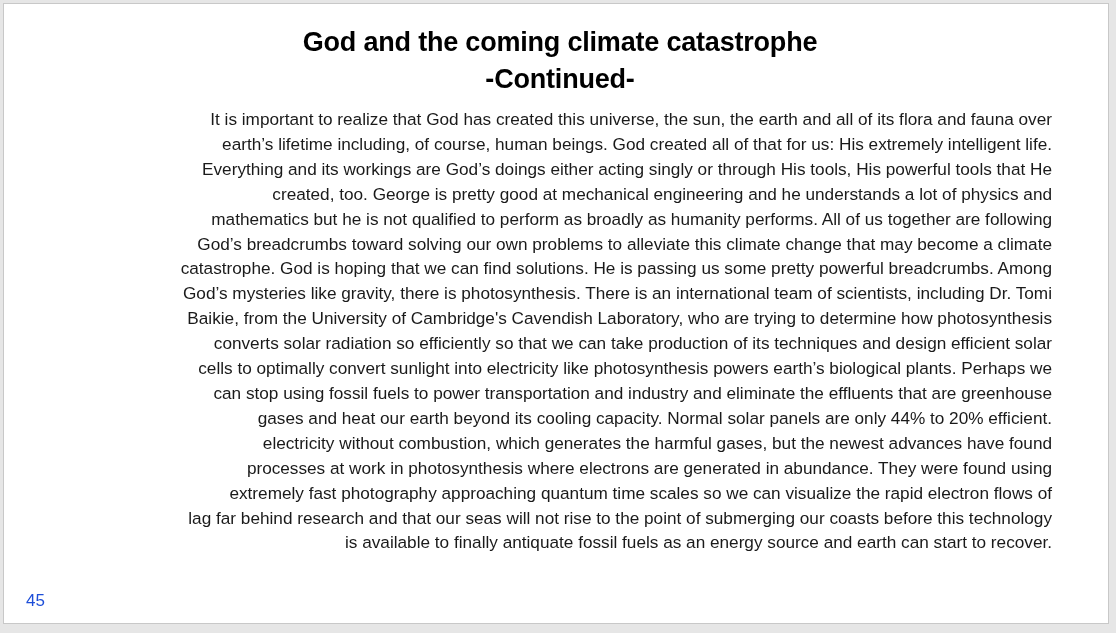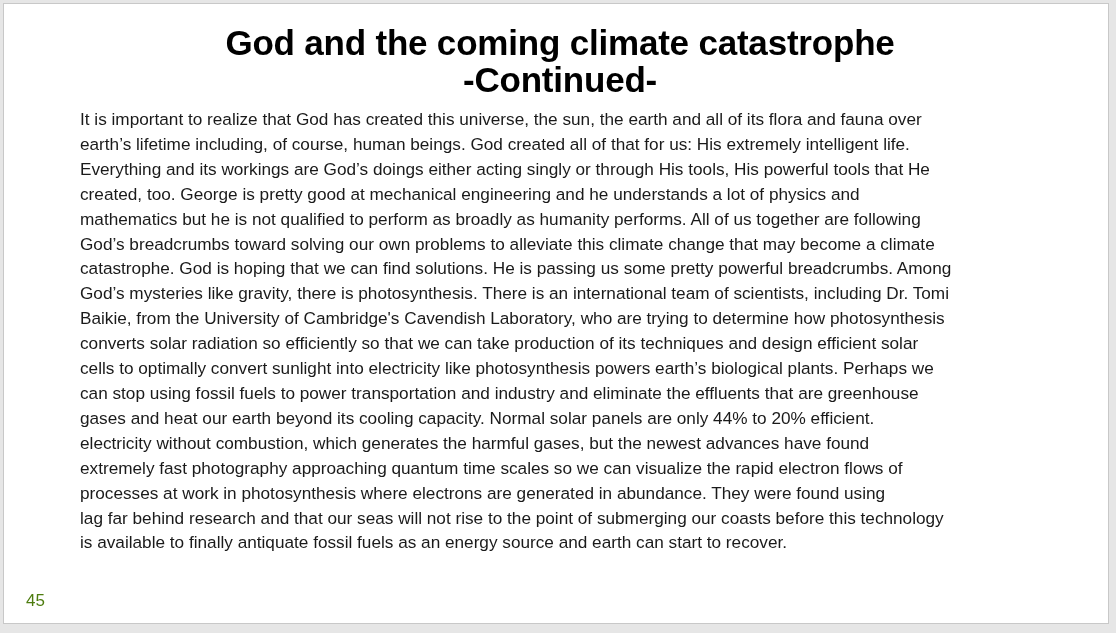--- a/index.html
+++ b/index.html
@@ -21,48 +21,49 @@
       box-sizing: border-box;
     }
     .title {
       position: absolute;
       left: 8px;
       right: 0;
       top: 20px;
       text-align: center;
       font-family: "Liberation Sans", sans-serif;
       font-weight: bold;
-      font-size: 35px;
+      font-size: 27px;
       line-height: 37px;
       color: #000000;
       letter-spacing: -0.2px;
     }
     .body-text {
       position: absolute;
       left: 76px;
       top: 103px;
       width: 972px;
       font-family: "Liberation Sans", sans-serif;
       font-size: 17.2px;
       line-height: 24.9px;
       color: #1a1a1a;
       margin: 0;
     }
     .body-text .line {
       display: block;
       white-space: nowrap;
+      text-align: right;
     }
     .page-number {
       position: absolute;
       left: 22px;
       top: 586px;
       font-family: "Liberation Sans", sans-serif;
       font-size: 17px;
       line-height: 22px;
-      color: #4d7c0f;
+      color: #1d4ed8;
     }
   </style>
 </head>
 <body>
 
 <div class="slide">
   <div class="title">
     <div>God and the coming climate catastrophe</div>
     <div>-Continued-</div>
   </div>
@@ -75,20 +76,20 @@
     <span class="line">mathematics but he is not qualified to perform as  broadly as humanity performs. All of us together are following</span>
     <span class="line">God’s breadcrumbs toward solving our own problems to alleviate this climate change that may become a climate</span>
     <span class="line">catastrophe. God is hoping that we can find solutions. He is passing us some pretty powerful breadcrumbs. Among</span>
     <span class="line">God’s mysteries like gravity, there is photosynthesis. There is an international team of scientists, including Dr. Tomi</span>
     <span class="line">Baikie, from the University of Cambridge's Cavendish Laboratory, who are trying to determine how photosynthesis</span>
     <span class="line">converts solar radiation so efficiently so that we can take production of its techniques and design efficient solar</span>
     <span class="line">cells to optimally convert sunlight into electricity like photosynthesis powers earth’s biological plants. Perhaps we</span>
     <span class="line">can stop using fossil fuels to power transportation and industry and eliminate the effluents that are greenhouse</span>
     <span class="line">gases and heat our earth beyond its cooling capacity. Normal solar panels are only 44% to 20% efficient.</span>
     <span class="line">electricity without combustion, which generates the harmful gases, but the newest advances have found</span>
+    <span class="line">processes at work in photosynthesis where electrons are generated in abundance. They were found using</span>
     <span class="line">extremely fast photography approaching quantum time scales so we can visualize the rapid electron flows of</span>
-    <span class="line">processes at work in photosynthesis where electrons are generated in abundance. They were found using</span>
     <span class="line">lag far behind research and that our seas will not rise to the point of submerging our coasts before this technology</span>
     <span class="line">is available to finally antiquate fossil fuels as an energy source and earth can start to recover.</span>
   </div>
 
   <div class="page-number">45</div>
 </div>
 
 </body></html>

